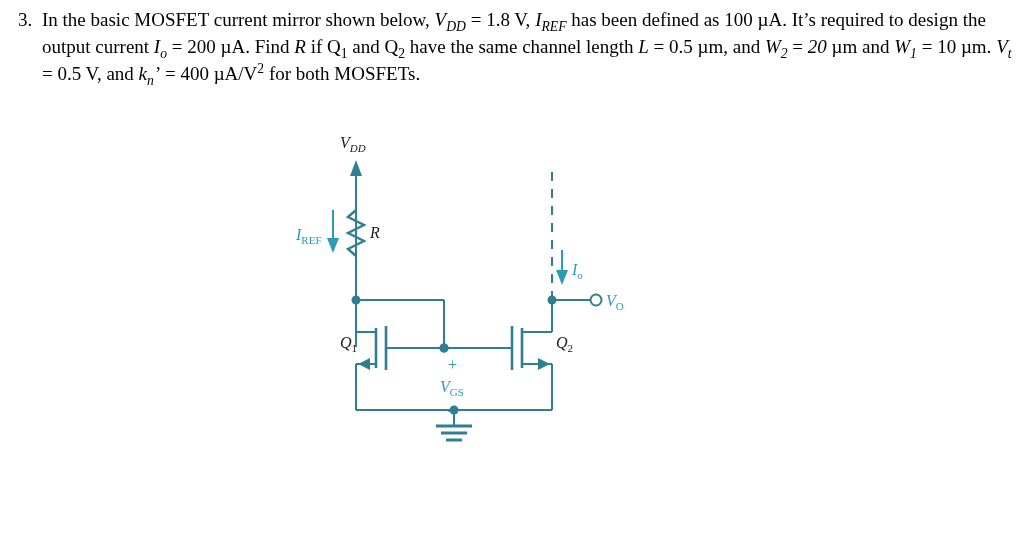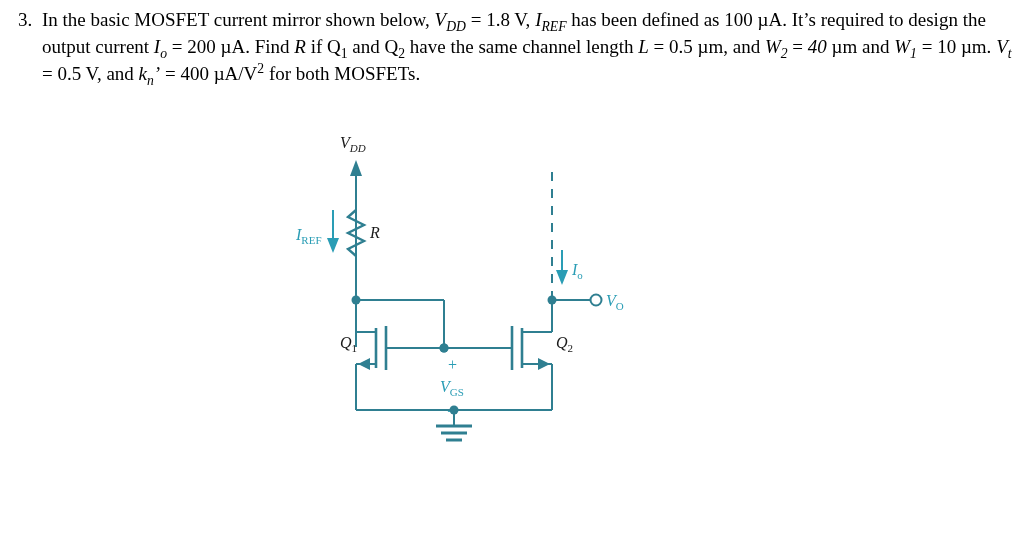--- a/index.html
+++ b/index.html
@@ -71,21 +71,21 @@
   }
 </style>
 </head>
 <body>
 
 <div class="problem">
   <div class="problem-number">3.</div>
   <div class="problem-body">
     In the basic MOSFET current mirror shown below, <span class="it">V</span><span class="it sub">DD</span> = 1.8 V, <span class="it">I</span><span class="it sub">REF</span> has been defined as 100 µA. It’s
     required to design the output current <span class="it">I</span><span class="it sub">o</span> = 200 µA. Find <span class="it">R</span> if Q<span class="sub">1</span> and Q<span class="sub">2</span> have the same channel length <span class="it">L</span>
-    = 0.5 µm, and <span class="it">W</span><span class="it sub">2</span> = <span class="it">40</span> µm and <span class="it">W</span><span class="it sub">1</span> = 10 µm. <span class="it">V</span><span class="it sub">t</span> = 0.5 V, and <span class="it">k</span><span class="it sub">n</span><span class="it">’</span> = 400 µA/V<span class="sup">2</span> for both MOSFETs.
+    = 0.5 µm, and <span class="it">W</span><span class="it sub">2</span> = <span class="it">20</span> µm and <span class="it">W</span><span class="it sub">1</span> = 10 µm. <span class="it">V</span><span class="it sub">t</span> = 0.5 V, and <span class="it">k</span><span class="it sub">n</span><span class="it">’</span> = 400 µA/V<span class="sup">2</span> for both MOSFETs.
   </div>
 </div>
 
 <div class="circuit-wrap">
   <svg class="circuit" width="1024" height="400" viewBox="0 0 1024 400" xmlns="http://www.w3.org/2000/svg">
 
     <g>
       <line x1="356" y1="60" x2="356" y2="200" stroke="#2f7f91" stroke-width="2"></line>
       <polygon points="356,50 350,66 362,66" fill="#2f7f91"></polygon>
       <text class="lbl lbl-black" x="340" y="38">

